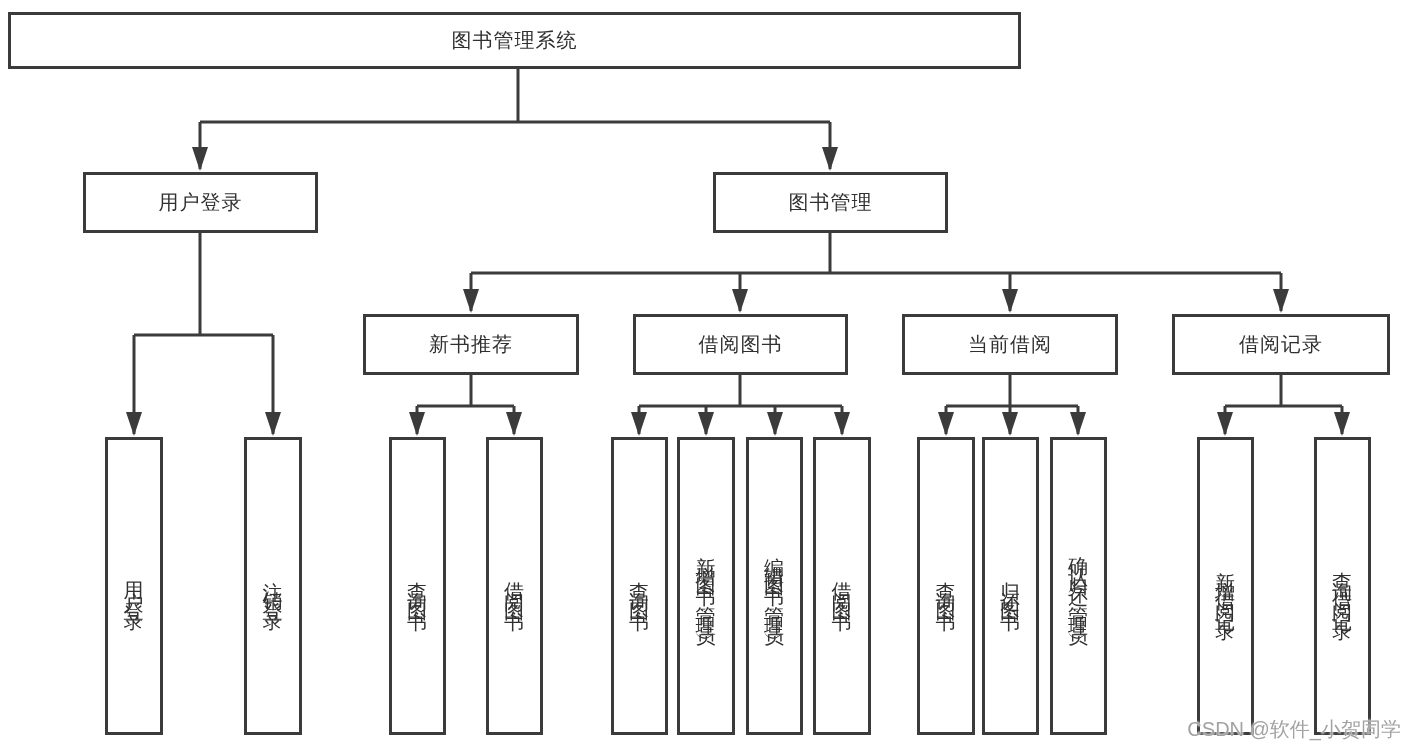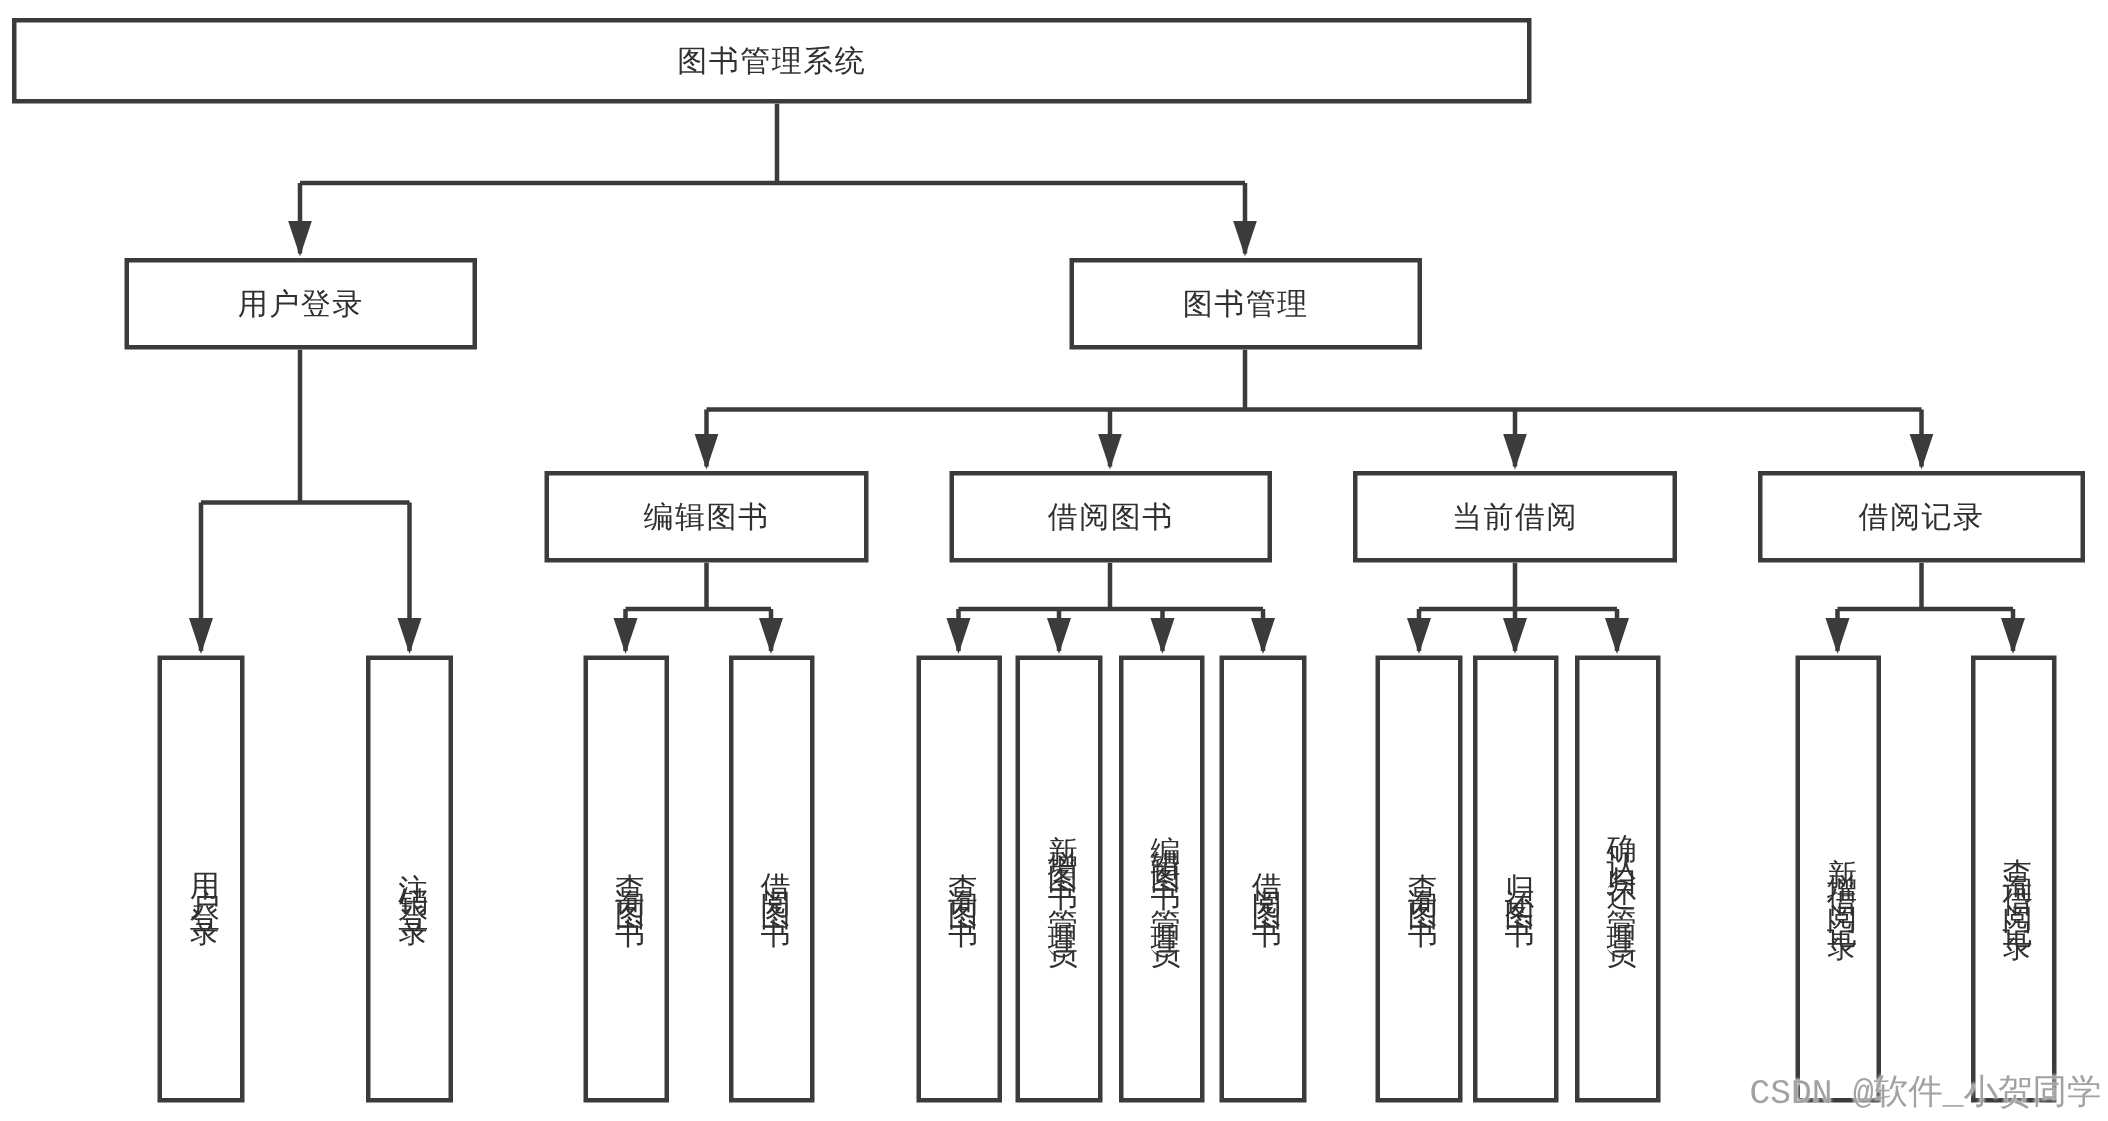--- a/index.html
+++ b/index.html
@@ -1,34 +1,34 @@
 <!DOCTYPE html>
 <html style="--line: #3b3b3b; --text: #303030; --watermark: #a2a2a2; --background: #ffffff;"><head>
 <meta charset="utf-8">
 <style>
   html,body{margin:0;padding:0;background:#fff;}
   .canvas{
     position:relative;width:1405px;height:747px;background:var(--background,#fff);
-    font-family:Liberation Mono, monospace;overflow:hidden;
+    font-family:Liberation Sans, sans-serif;overflow:hidden;
   }
   .connector-layer{position:absolute;left:0;top:0;z-index:1;}
   .box{
     position:absolute;box-sizing:border-box;background:#fff;
     border:3px solid var(--line,#3b3b3b);
     display:flex;align-items:center;justify-content:center;
     z-index:2;color:var(--text,#303030);
   }
   .hlabel{font-size:20px;letter-spacing:1px;white-space:nowrap;}
   .vtext{
     writing-mode:vertical-rl;text-orientation:mixed;
     font-size:20px;line-height:1;letter-spacing:10px;white-space:nowrap;
   }
   .watermark{
     position:absolute;right:4px;bottom:4px;z-index:3;
-    font-size:23px;color:var(--watermark,#a2a2a2);
+    font-size:20px;color:var(--watermark,#a2a2a2);
     text-shadow:0 0 3px #ffffff,0 0 2px #ffffff;white-space:nowrap;
   }
   svg path{stroke:var(--line,#3b3b3b);stroke-width:3;fill:none;}
   svg .arrowhead{fill:var(--line,#3b3b3b);stroke:none;}
 </style>
 </head>
 <body>
 
 <div class="canvas">
 
@@ -78,21 +78,21 @@
   </div>
 
   <div class="box" style="left:83px;top:172px;width:235px;height:61px">
     <span class="hlabel">用户登录</span>
   </div>
   <div class="box" style="left:713px;top:172px;width:235px;height:61px">
     <span class="hlabel">图书管理</span>
   </div>
 
   <div class="box" style="left:363px;top:314px;width:216px;height:61px">
-    <span class="hlabel">编辑图书</span>
+    <span class="hlabel">新书推荐</span>
   </div>
   <div class="box" style="left:633px;top:314px;width:215px;height:61px">
     <span class="hlabel">借阅图书</span>
   </div>
   <div class="box" style="left:1172px;top:314px;width:218px;height:61px">
     <span class="hlabel">借阅记录</span>
   </div>
   <div class="box" style="left:902px;top:314px;width:216px;height:61px">
     <span class="hlabel">当前借阅</span>
   </div>

